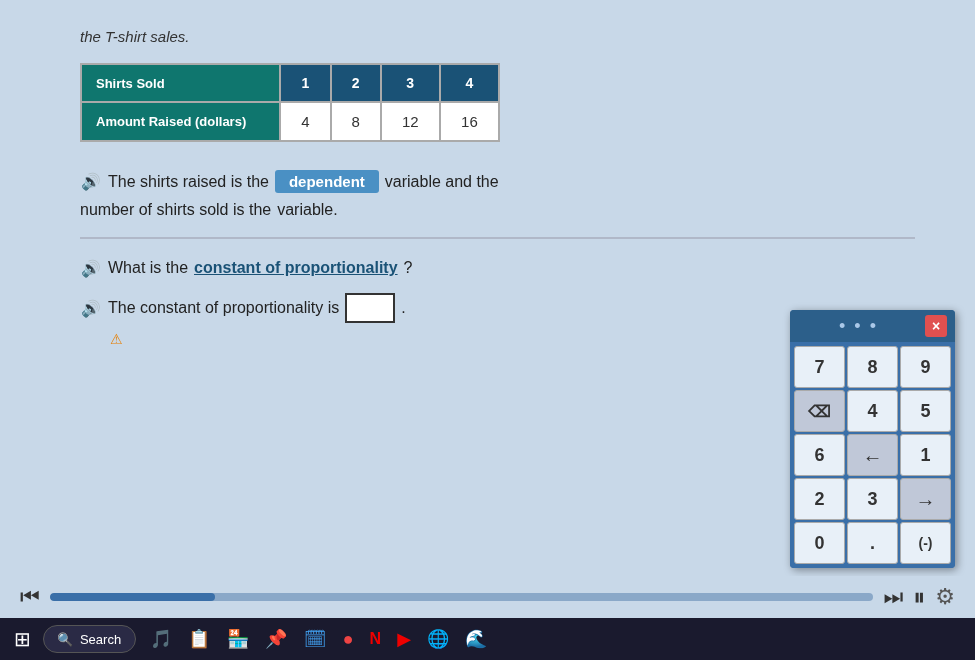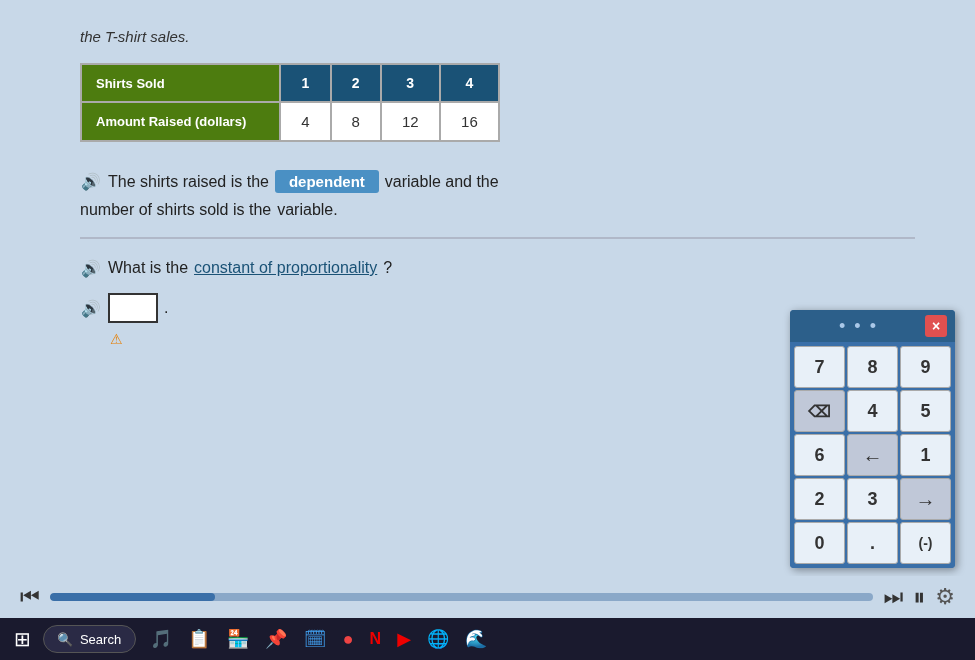--- a/index.html
+++ b/index.html
@@ -42,21 +42,21 @@
     }
     .data-table td {
       background: white;
       color: #333;
       padding: 10px 18px;
       font-size: 15px;
       text-align: center;
       border: 2px solid #aaa;
     }
     .data-table .row-label {
-      background: #4d7c0f;
+      background: #0f766e;
       color: white;
       font-weight: bold;
       text-align: left;
       padding-left: 14px;
       font-size: 13px;
     }
 
     
     .answer-section {
       margin-bottom: 10px;
@@ -103,21 +103,21 @@
       font-size: 16px;
       color: #222;
       margin-bottom: 14px;
       display: flex;
       align-items: center;
       gap: 6px;
     }
     .prop-question .underline-text {
       text-decoration: underline;
       color: #1a5276;
-      font-weight: normal;
+      font-weight: bold;
     }
     .prop-input-line {
       display: flex;
       align-items: center;
       gap: 6px;
       font-size: 16px;
       color: #222;
       margin-bottom: 8px;
     }
     .prop-input {
@@ -362,20 +362,21 @@
 
   <div class="prop-section">
     <div class="prop-question">
       <span class="speaker-icon">🔊</span>
       <span>What is the </span>
       <span class="underline-text">constant of proportionality</span>
       <span>?</span>
     </div>
     <div class="prop-input-line">
       <span class="speaker-icon">🔊</span>
+      <span>The constant of proportionality is</span>
       <input class="prop-input" type="text" value="" style="">
       <span>.</span>
     </div>
     <div class="error-line">
       <span class="error-icon">⚠</span>
     </div>
   </div>
 
 </div>
 

